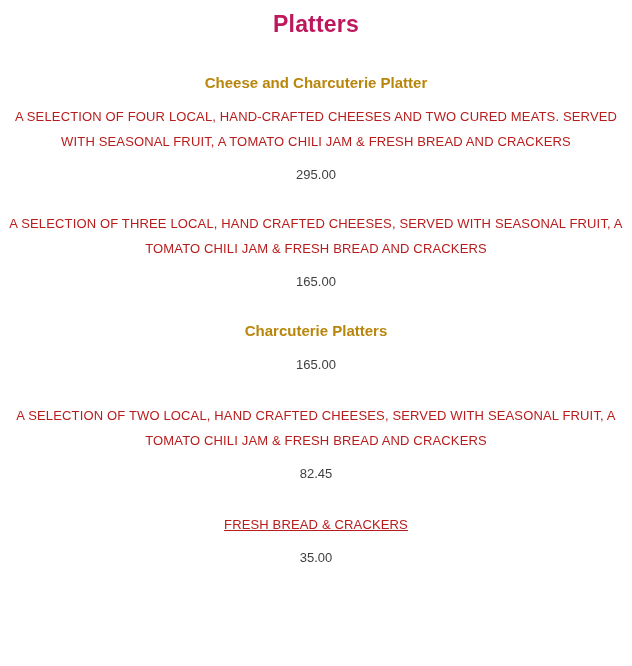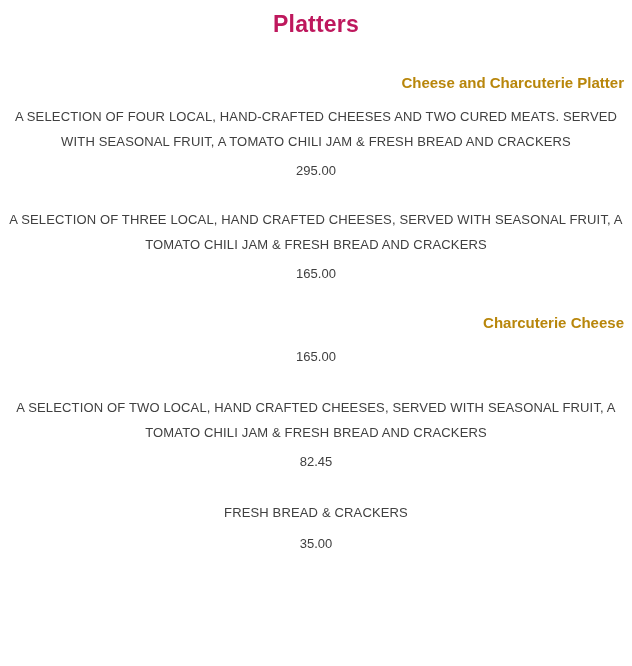--- a/index.html
+++ b/index.html
@@ -28,45 +28,45 @@
     margin: 8px 0 0 0;
     line-height: 1.4;
   }
   .menu-section {
     margin-top: 32px;
   }
   .item {
     margin-bottom: 26px;
   }
   .item-name {
-    text-align: right;
+    text-align: center;
     font-size: 15px;
     font-weight: bold;
     color: #b8860b;
     margin: 0 0 12px 0;
     line-height: 1.4;
   }
   .item-desc {
     text-align: center;
     font-size: 13px;
-    color: #404040;
+    color: #b91c1c;
     line-height: 1.92;
     margin: 0 0 4px 0;
     letter-spacing: 0.15px;
   }
   .item-price {
     text-align: center;
     font-size: 13px;
     color: #3f3f3f;
     line-height: 1.9;
-    margin: 0;
+    margin: 8px;
   }
   .item.first { margin-bottom: 24px; }
   .item.last-plain { margin-top: 20px; }
-  .item.last-plain .item-desc { margin-bottom: 6px; }
+  .item.last-plain .item-desc { margin-bottom: 6px; text-decoration: underline; }
 </style>
 </head>
 <body>
 
 <div class="page">
 
   <h1 class="page-title">Platters</h1>
 
   <div class="menu-section">
 
@@ -75,21 +75,21 @@
       <div class="item-desc">A SELECTION OF FOUR LOCAL, HAND-CRAFTED CHEESES AND TWO CURED MEATS. SERVED WITH SEASONAL FRUIT, A TOMATO CHILI JAM &amp; FRESH BREAD AND CRACKERS</div>
       <div class="item-price">295.00</div>
     </div>
 
     <div class="item">
       <div class="item-desc">A SELECTION OF THREE LOCAL, HAND CRAFTED CHEESES, SERVED WITH SEASONAL FRUIT, A TOMATO CHILI JAM &amp; FRESH BREAD AND CRACKERS</div>
       <div class="item-price">165.00</div>
     </div>
 
     <div class="item">
-      <div class="item-name">Charcuterie Cheese</div>
+      <div class="item-name">Charcuterie Platters</div>
       <div class="item-price">165.00</div>
     </div>
 
     <div class="item">
       <div class="item-desc">A SELECTION OF TWO LOCAL, HAND CRAFTED CHEESES, SERVED WITH SEASONAL FRUIT, A TOMATO CHILI JAM &amp; FRESH BREAD AND CRACKERS</div>
       <div class="item-price">82.45</div>
     </div>
 
     <div class="item last-plain">
       <div class="item-desc">FRESH BREAD &amp; CRACKERS</div>

